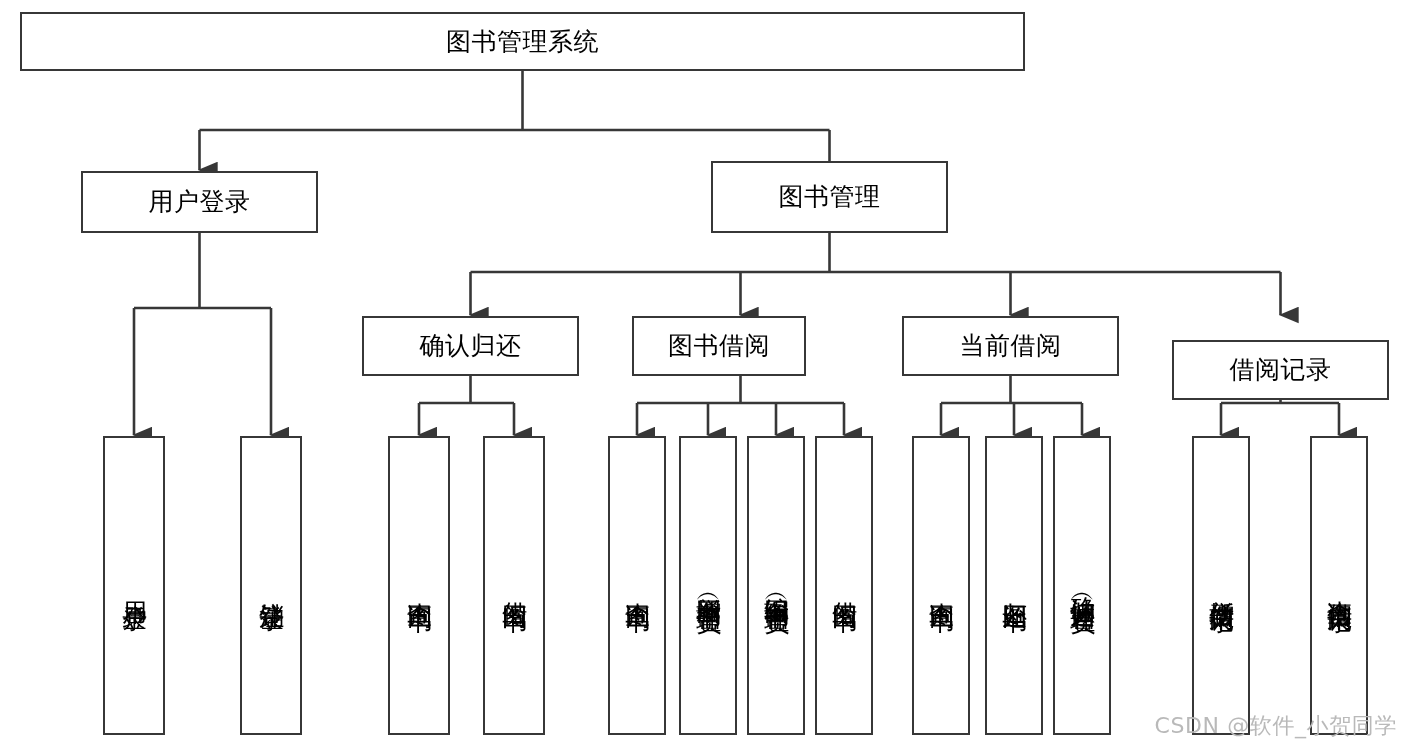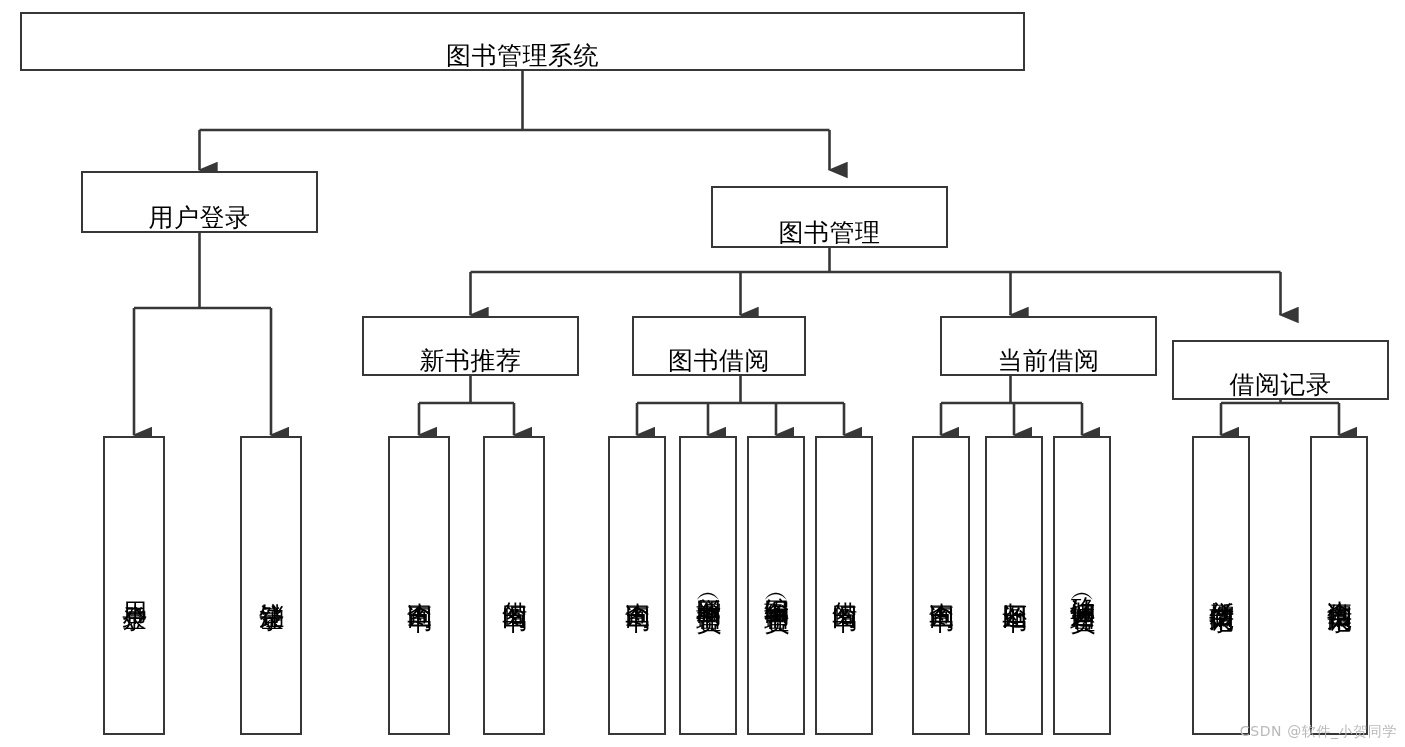--- a/index.html
+++ b/index.html
@@ -25,21 +25,21 @@
     top: 0;
     width: 1405px;
     height: 747px;
   }
   .node {
     position: absolute;
     box-sizing: border-box;
     background: #ffffff;
     border: 2.4px solid #373737;
     display: flex;
-    align-items: flex-end;
+    align-items: center;
     justify-content: center;
     color: #000000;
     z-index: 2;
   }
   .node-h {
     font-size: 25px;
     letter-spacing: 0.5px;
     line-height: 1.1;
     white-space: nowrap;
   }
@@ -56,21 +56,21 @@
     font-size: 25px;
     letter-spacing: 2px;
     line-height: 1.05;
     white-space: nowrap;
     display: block;
   }
   .watermark {
     position: absolute;
     right: 8px;
     bottom: 6px;
-    font-size: 14px;
+    font-size: 22px;
     color: #b9b9b9;
     letter-spacing: 0.6px;
     white-space: nowrap;
     z-index: 5;
   }
 </style>
 </head>
 <body>
 
 <div id="diagram-root">
@@ -118,30 +118,30 @@
       </g>
   </svg>
 
   <div id="node-layer">
       <div class="node node-h node-root" style="left: 20px; top: 12px; width: 1005px; height: 59px;">
         <span class="label">图书管理系统</span>
       </div>
       <div class="node node-h" style="left: 81px; top: 171px; width: 237px; height: 62px;">
         <span class="label">用户登录</span>
       </div>
-      <div class="node node-h" style="left: 711px; top: 186px; width: 237px; height: 62px;">
+      <div class="node node-h" style="left: 711px; top: 161px; width: 237px; height: 72px;">
         <span class="label">图书管理</span>
       </div>
       <div class="node node-h" style="left: 362px; top: 316px; width: 217px; height: 60px;">
-        <span class="label">新书推荐</span>
+        <span class="label">确认归还</span>
       </div>
       <div class="node node-h" style="left: 632px; top: 316px; width: 174px; height: 60px;">
         <span class="label">图书借阅</span>
       </div>
-      <div class="node node-h" style="left: 940px; top: 316px; width: 217px; height: 60px;">
+      <div class="node node-h" style="left: 902px; top: 316px; width: 217px; height: 60px;">
         <span class="label">当前借阅</span>
       </div>
       <div class="node node-h" style="left: 1172px; top: 316px; width: 217px; height: 60px; margin-top: 24px;">
         <span class="label">借阅记录</span>
       </div>
       <div class="node node-v" style="left: 103px; top: 436px; width: 62px; height: 299px;">
         <span class="label">用户登录</span>
       </div>
       <div class="node node-v" style="left: 240px; top: 436px; width: 62px; height: 299px;">
         <span class="label">注销登录</span>

